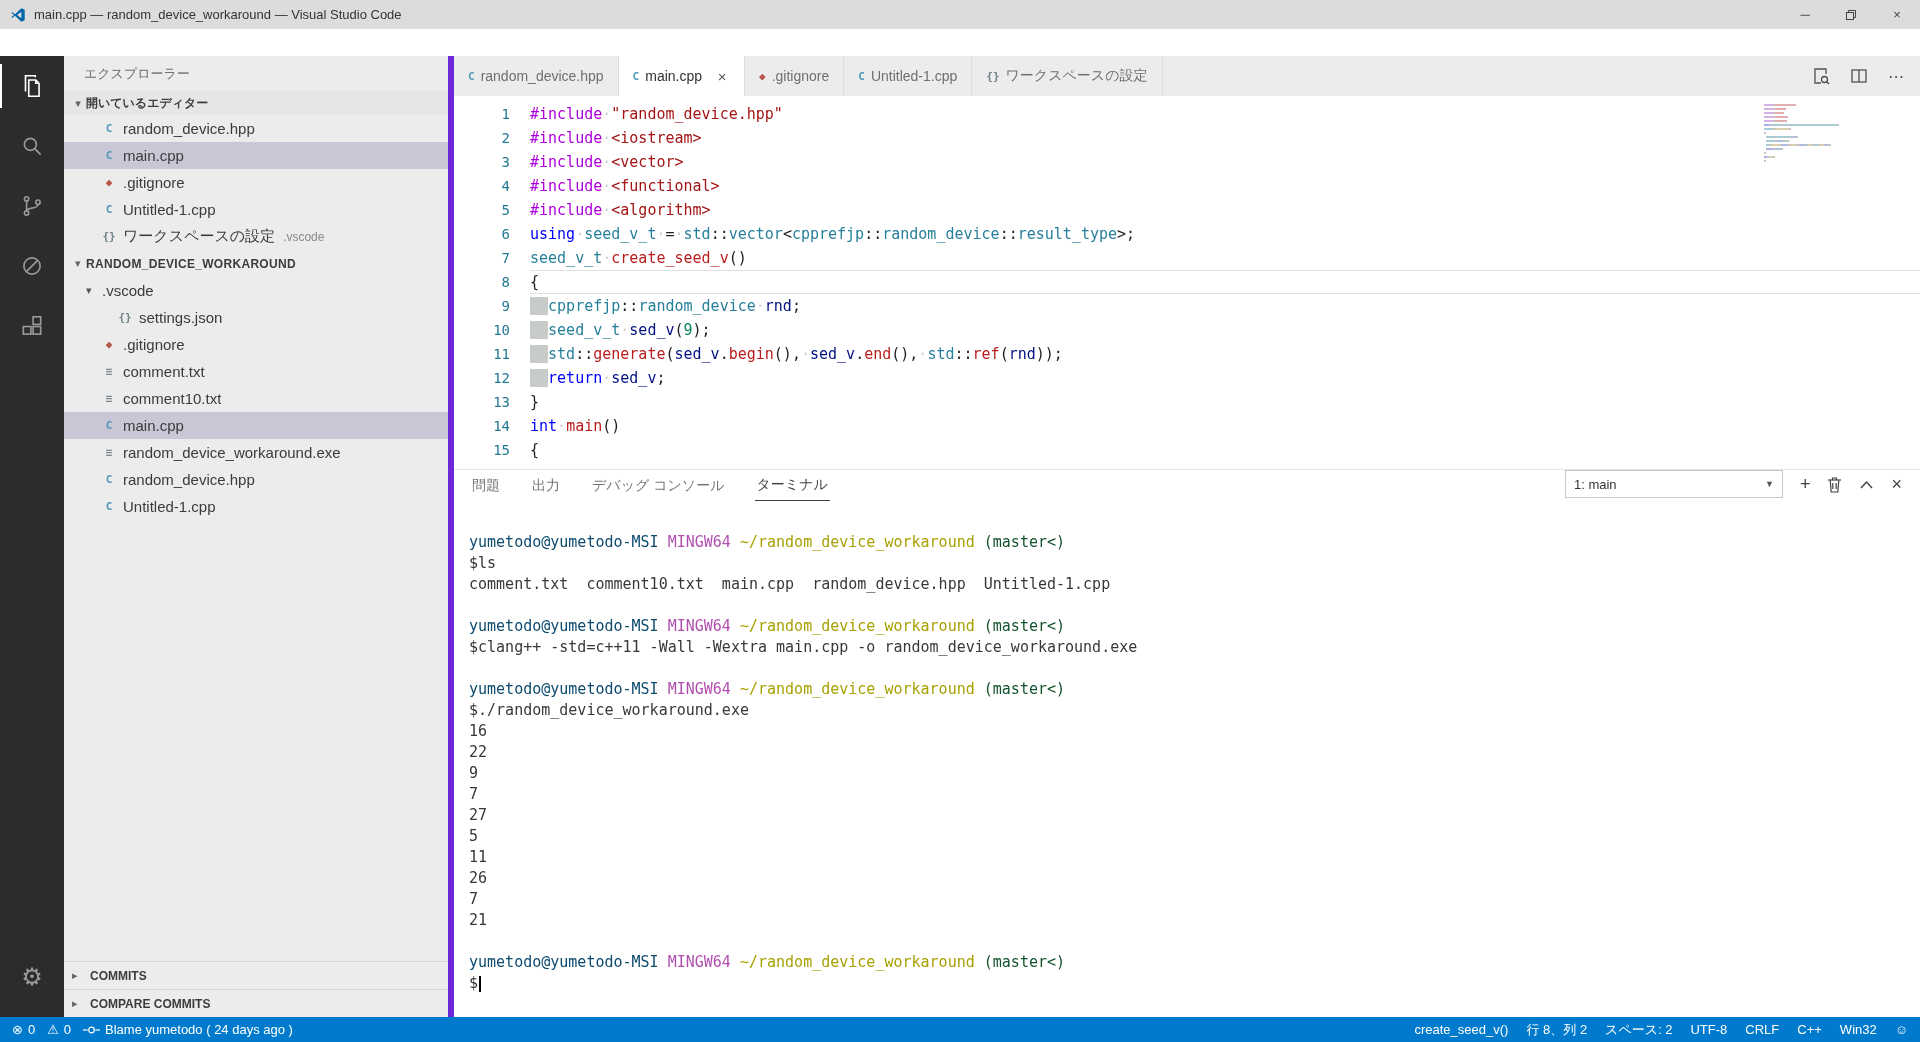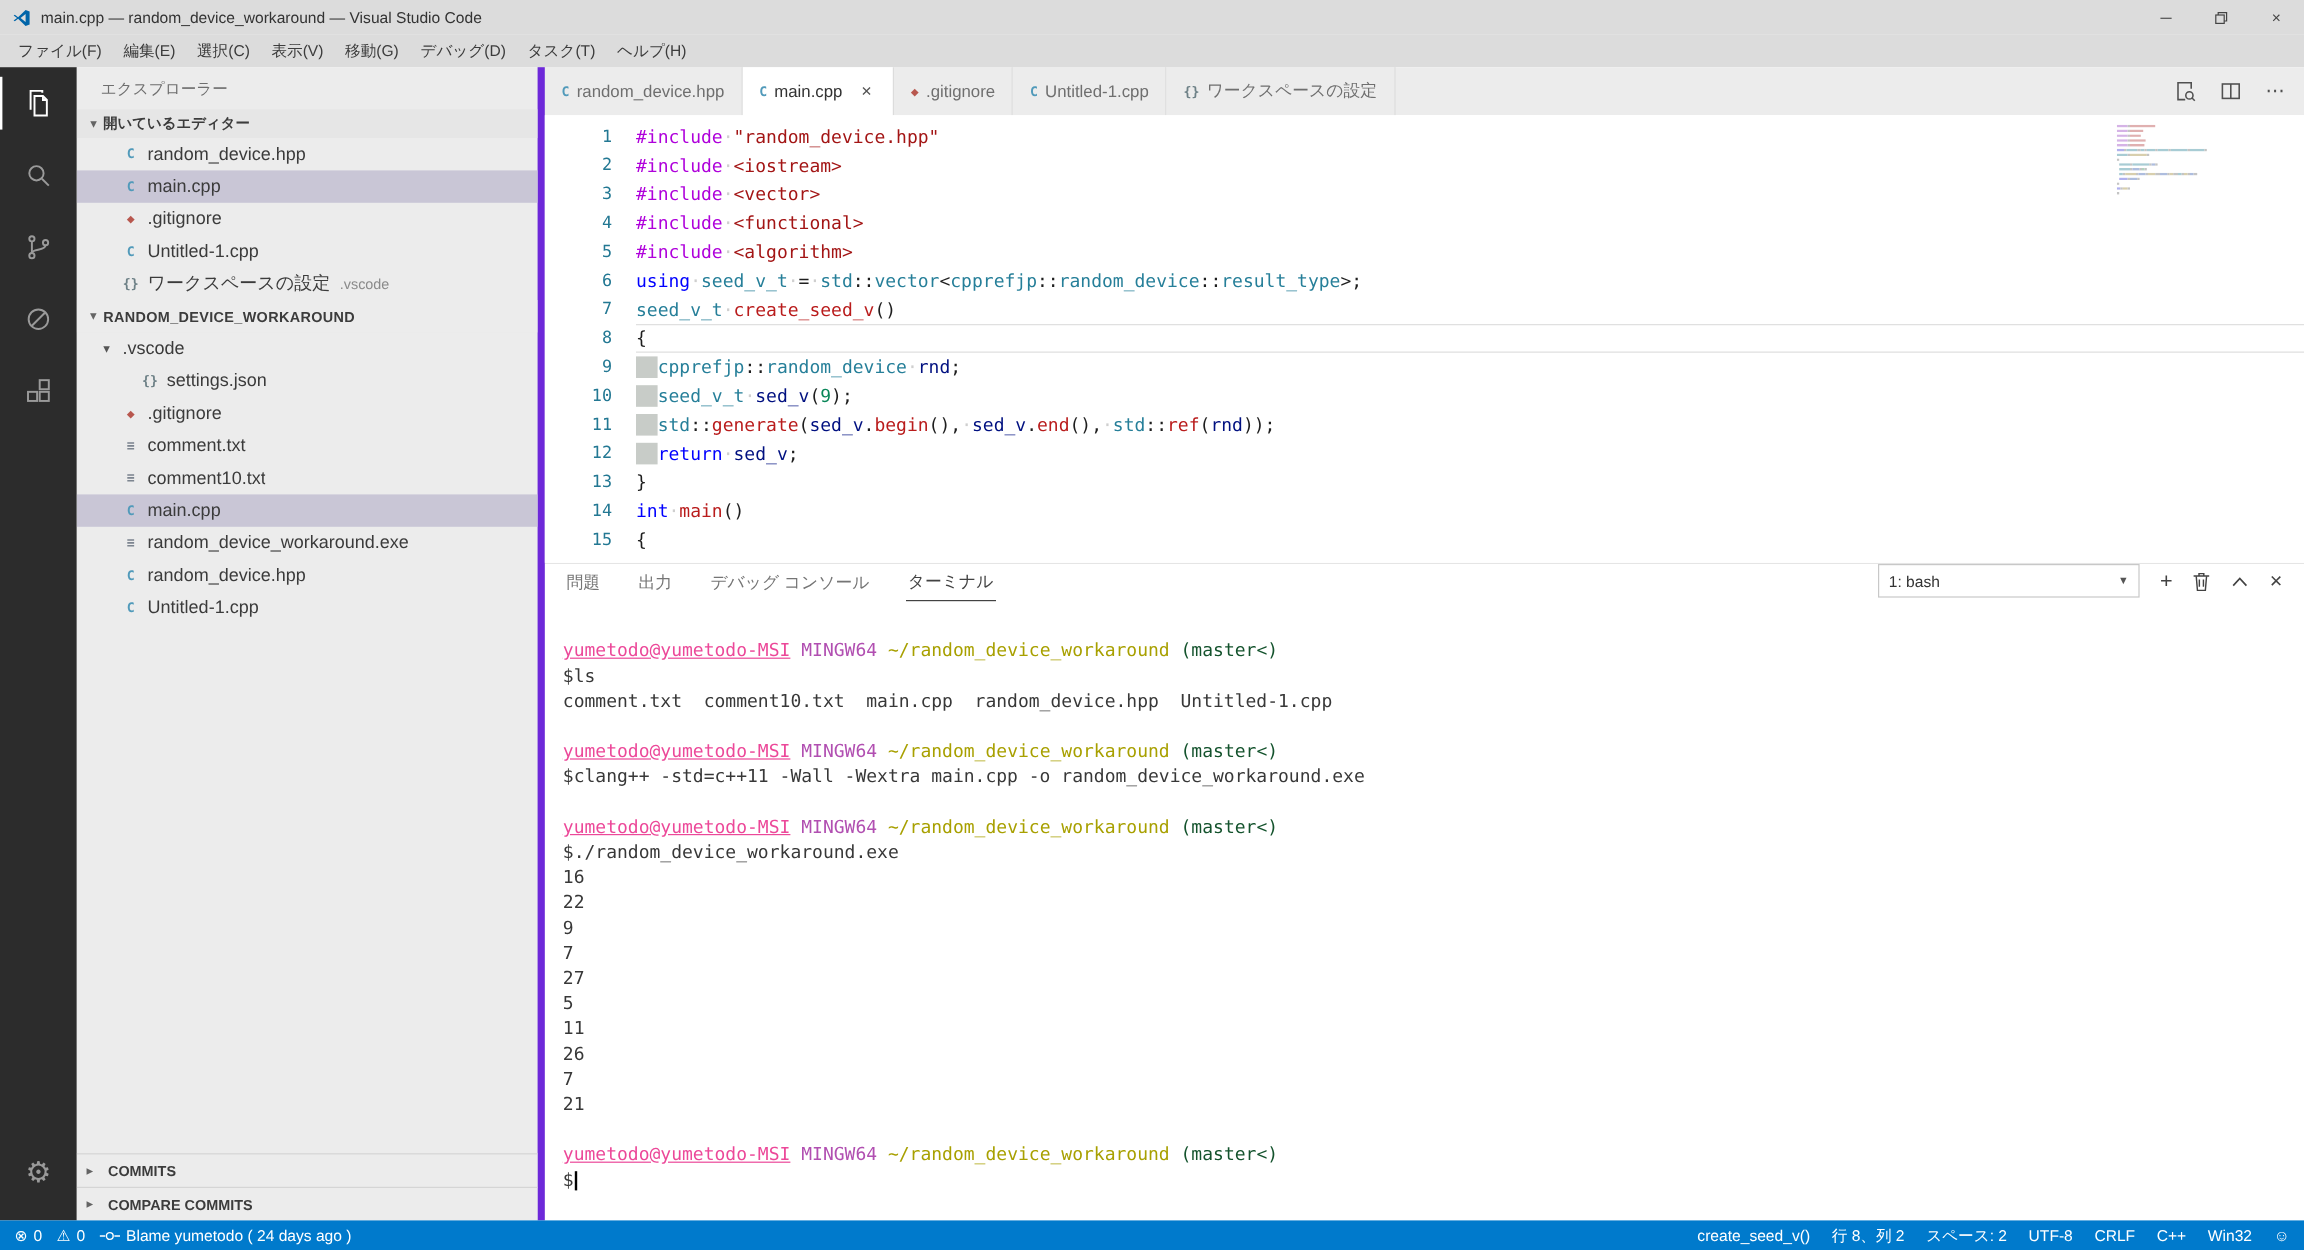--- a/index.html
+++ b/index.html
@@ -66,21 +66,21 @@
   .panel-tab{margin-right:28px;font-size:14px;color:#757575;padding:6px 2px;}
   .panel-tab.active{color:#424242;border-bottom:1px solid #424242;}
   .panel-actions{margin-left:auto;display:flex;align-items:center;gap:17px;padding-right:18px;color:#424242;}
   .shell-select{width:200px;height:26px;border:1px solid #c8c8c8;background:#fff;font-size:13px;display:flex;align-items:center;padding:0 8px;color:#333;}
   .shell-select .dd{margin-left:auto;font-size:9px;color:#555;}
   .pa-icon{display:flex;align-items:center;font-size:18px;}
   .terminal{flex:1;padding:26px 0 0 15px;font-family:"DejaVu Sans Mono","Liberation Mono",monospace;font-size:15px;line-height:21px;color:#383838;overflow:hidden;}
   .term-block{margin-bottom:21px;}
   .term-block:last-child{margin-bottom:0;}
   .term-line{white-space:pre;height:21px;}
-  .t-user{color:#ec4899;text-decoration:underline;}.t-env{color:#b14fb1;}.t-path{color:#a8a000;}.t-branch{color:#14532d;}
+  .t-user{color:#0c4a6e;}.t-env{color:#b14fb1;}.t-path{color:#a8a000;}.t-branch{color:#14532d;}
   .cursor{display:inline-block;width:2px;height:16px;background:#000;vertical-align:middle;margin-left:1px;}
   
   .statusbar{position:absolute;left:0;right:0;bottom:0;height:25px;background:#007acc;color:#fff;display:flex;align-items:center;font-size:13px;padding:0 12px;}
   .sb-left{display:flex;align-items:center;gap:12px;}
   .sb-right{margin-left:auto;display:flex;align-items:center;gap:18px;}
   .sb-item{display:flex;align-items:center;gap:5px;white-space:nowrap;}
 </style>
 </head>
 <body>
 
@@ -106,30 +106,20 @@
               </g>
             </svg>
           </span>
         </div>
         <div class="win-btn">
           <span class="sicon" style="display: inline-flex; align-items: center;">×</span>
         </div>
       </div>
   </div>
 
-  <div class="menubar">
-      <div class="menu-item">ファイル(F)</div>
-      <div class="menu-item">編集(E)</div>
-      <div class="menu-item">選択(C)</div>
-      <div class="menu-item">表示(V)</div>
-      <div class="menu-item">移動(G)</div>
-      <div class="menu-item">デバッグ(D)</div>
-      <div class="menu-item">タスク(T)</div>
-      <div class="menu-item">ヘルプ(H)</div>
-    </div>
 
   <div class="main">
 
     <div class="activitybar">
         <div class="act-item active">
           <span class="sicon" style="display: inline-flex; align-items: center;">
             <svg width="26" height="26" viewBox="0 0 24 24">
               <g fill="none" stroke="currentColor" stroke-width="1.5">
                 <path d="M15 4V2.5H6V17"></path>
                 <path d="M9 6.5h6.5l3 3V21.5H9z"></path>
@@ -408,21 +398,21 @@
       <div class="panel">
         <div class="panel-header">
           <div style="display:flex;align-items:center;">
               <div class="panel-tab">問題</div>
               <div class="panel-tab">出力</div>
               <div class="panel-tab">デバッグ コンソール</div>
               <div class="panel-tab active">ターミナル</div>
             </div>
           <div class="panel-actions">
             <div class="shell-select">
-              <span>1: bash</span>
+              <span>1: main</span>
               <span class="dd">▼</span>
             </div>
           <div class="pa-icon">
                 <span class="sicon" style="display: inline-flex; align-items: center;">+</span>
               </div>
               <div class="pa-icon">
                 <span class="sicon" style="display: inline-flex; align-items: center;">
                   <svg width="15" height="17" viewBox="0 0 15 17">
                     <g fill="none" stroke="currentColor" stroke-width="1.2">
                       <line x1="1" y1="4" x2="14" y2="4"></line>

